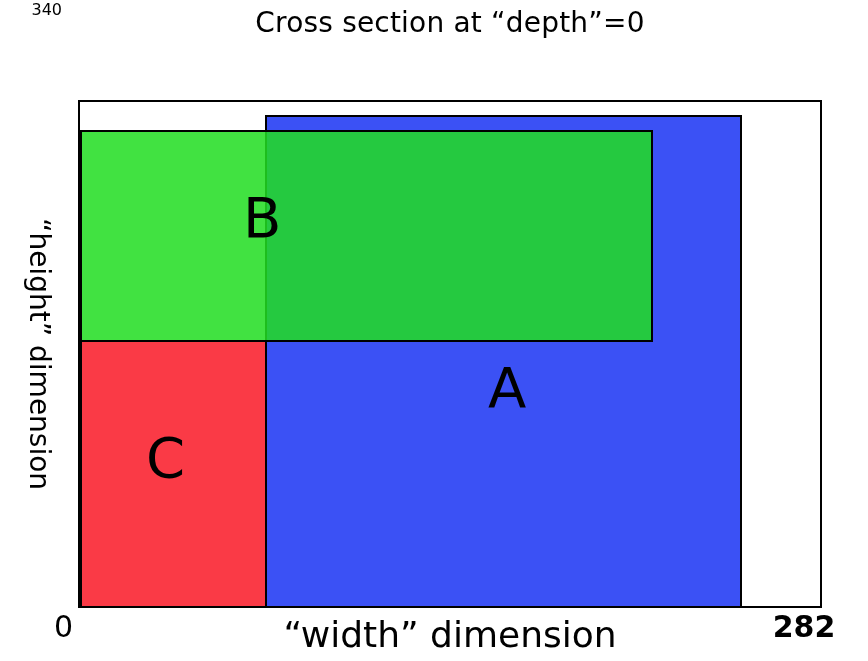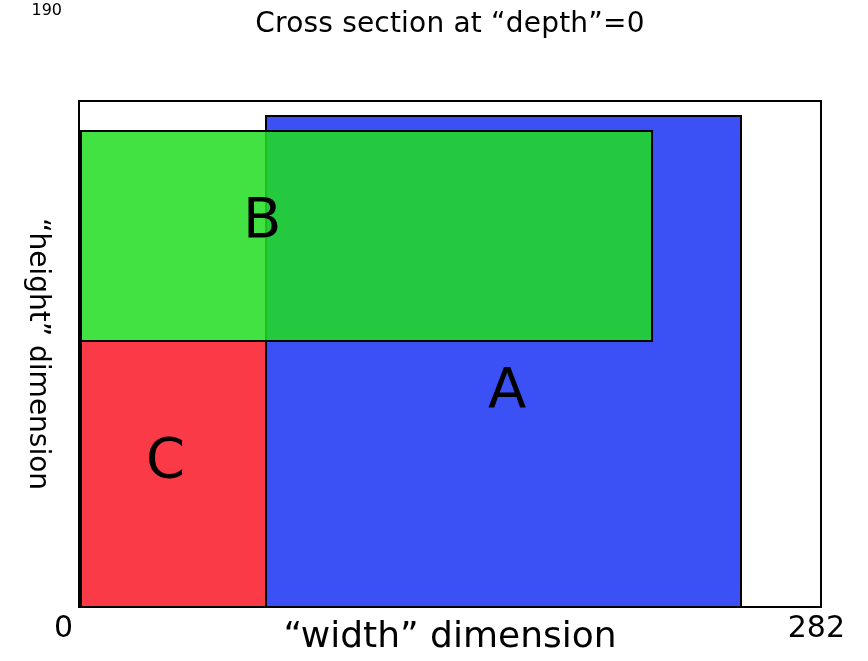--- a/index.html
+++ b/index.html
@@ -100,21 +100,21 @@
 
   
   .tick-label {
     position: absolute;
     font-size: 30px;
     line-height: 34px;
     white-space: pre;
   }
   #ytick-top    { left: 8px;  top: 86px;  width: 62px; text-align: right; }
   #xtick-left   { left: 54px; top: 610px; width: 28px; text-align: left;  }
-  #xtick-right  { left: 717px;top: 610px; width: 128px;text-align: right; }
+  #xtick-right  { left: 740px;top: 610px; width: 128px;text-align: center; font-weight: bold; }
 
   
   #xlabel {
     position: absolute;
     left: 78px;
     top: 618px;
     width: 744px;
     text-align: center;
     font-size: 36px;
     line-height: 34px;
@@ -136,21 +136,21 @@
     font-size: 28px;
     line-height: 34px;
     white-space: pre;
   }
 </style>
 </head>
 <body>
 
 <div id="chart-title">Cross section at “depth”=0</div>
 
-<div id="ytick-top">190</div>
+<div id="ytick-top">340</div>
 
 <div id="ylabel-wrap">
   <div id="ylabel">“height” dimension</div>
 </div>
 
 <div id="plot-area">
   <div id="plot-surface">
 
     <div class="region" id="region-a"></div>
 

